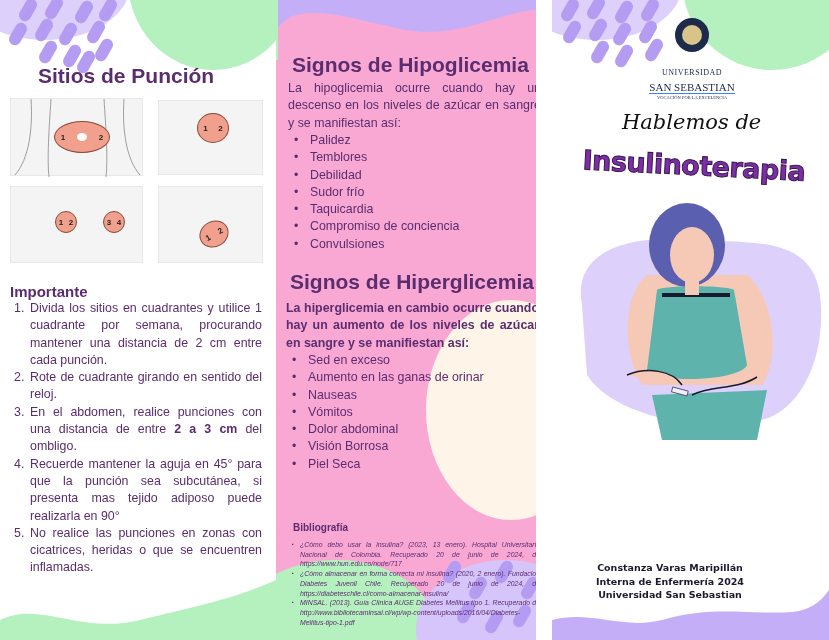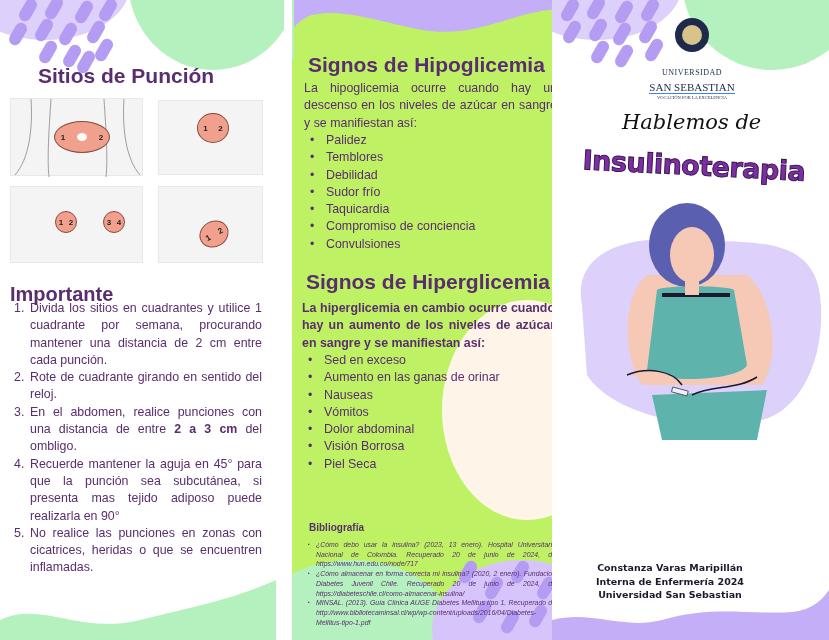--- a/index.html
+++ b/index.html
@@ -1,34 +1,34 @@
 <!DOCTYPE html>
 <html><head>
 <meta charset="utf-8">
 <style>
   * { box-sizing: border-box; margin: 0; padding: 0; }
   html, body { width: 829px; height: 640px; overflow: hidden; background: #ffffff; }
   body { position: relative; font-family: "Liberation Sans", sans-serif; color: #5a2d6e; }
   .panel { position: absolute; top: 0; height: 640px; overflow: hidden; }
   #p1 { left: 0; width: 284px; background: #ffffff; }
-  #p2 { left: 292px; width: 260px; background: #bef264; }
+  #p2 { left: 276px; width: 260px; background: #f9a8d4; }
   #p3 { left: 552px; width: 277px; background: #ffffff; }
 
   .deco { position: absolute; }
   .blob-green { background: #b5f0bf; border-radius: 50%; }
   .blob-lav { background: #ddd0fb; border-radius: 50%; }
   .pill { position: absolute; width: 12px; height: 24px; border-radius: 7px; background: #b59cf3; transform: rotate(30deg); }
 
   h2.sec { font-family: "Liberation Sans", sans-serif; font-weight: bold; color: #5a2d6e; }
   .p1-title { position: absolute; left: 38px; top: 64px; font-size: 21px; }
   .sites { position: absolute; left: 8px; top: 98px; width: 255px; height: 165px; }
   .site { position: absolute; background: #f4f4f4; border: 1px solid #e8e8e8; }
   .zone { position: absolute; background: #f0a08c; border: 1px solid #8b4a3c; border-radius: 50%; font-size: 8px; font-weight: bold; color: #222; display: flex; align-items: center; justify-content: space-around; }
 
-  .imp-title { position: absolute; left: 10px; top: 283px; font-size: 20px; font-weight: bold; color: #5a2d6e; }
+  .imp-title { position: absolute; left: 10px; top: 283px; font-size: 15px; font-weight: bold; color: #5a2d6e; }
   ol.imp { position: absolute; left: 14px; top: 300px; width: 248px; font-size: 12.4px; line-height: 17.3px; color: #5a2d6e; list-style: none; }
   ol.imp li { display: flex; text-align: justify; }
   ol.imp li .n { width: 16px; flex: none; }
   ol.imp li .t { flex: 1; }
   ol.imp b { font-weight: bold; }
 
   .p2-h { position: absolute; left: 16px; font-size: 21px; }
   .p2-p { position: absolute; left: 12px; width: 253px; font-size: 12.4px; line-height: 17.3px; text-align: justify; color: #5a2d6e; }
   ul.bul { position: absolute; left: 18px; list-style: none; font-size: 12.4px; line-height: 17.3px; color: #5a2d6e; }
   ul.bul li::before { content: "•"; display: inline-block; width: 16px; }

